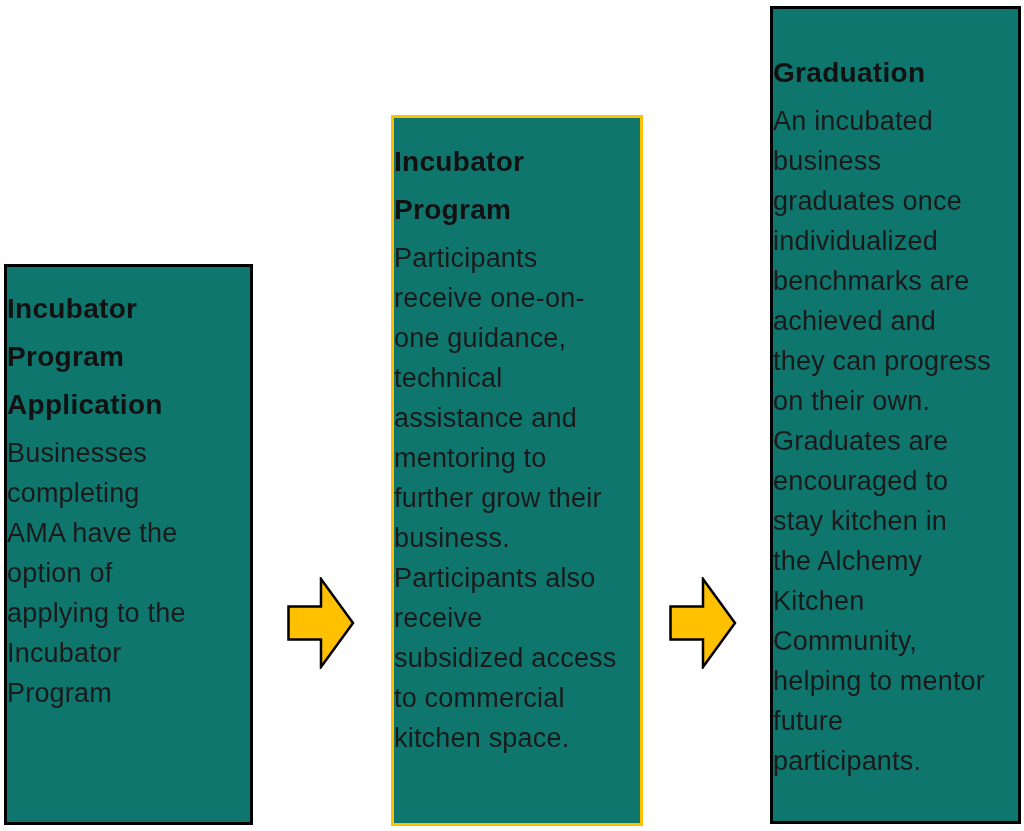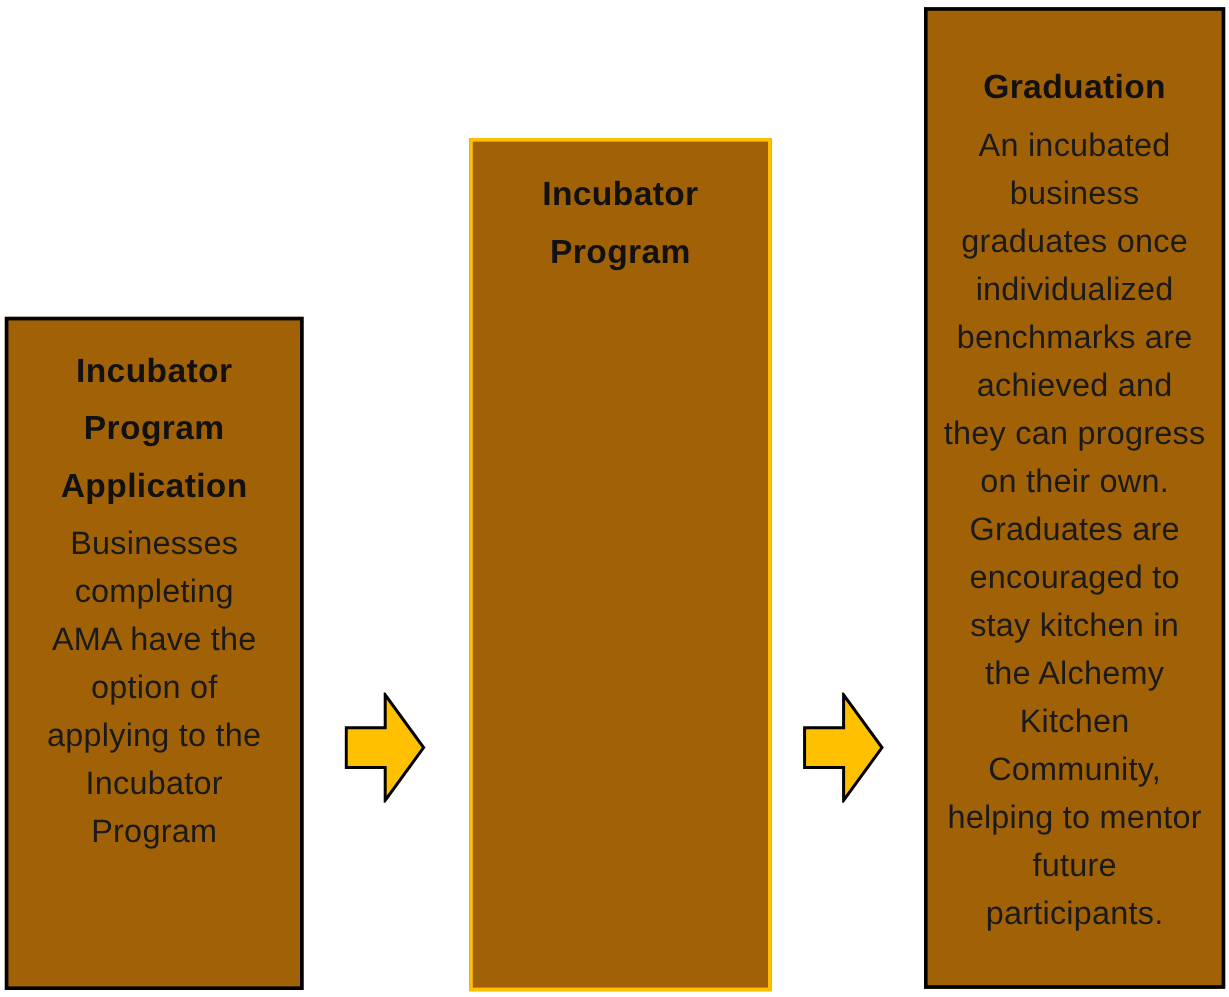--- a/index.html
+++ b/index.html
@@ -10,22 +10,22 @@
   }
   .canvas {
     position: relative;
     width: 1024px;
     height: 831px;
     background: #ffffff;
     overflow: hidden;
   }
   .step-box {
     position: absolute;
-    background: #a16207;
-    text-align: center;
+    background: #0f766e;
+    text-align: left;
   }
   .step-box.black-border { border: 3px solid #000000; }
   .step-box.accent-border { border: 3px solid var(--accent, #FFC000); }
 
   .box-application { left: 4px;   top: 264px; width: 249px; height: 561px; padding-top: 18px; }
   .box-program     { left: 391px; top: 115px; width: 252px; height: 711px; padding-top: 20px; }
   .box-graduation  { left: 770px; top: 6px;   width: 251px; height: 818px; padding-top: 40px; }
 
   .step-title {
     font-size: 28px;
@@ -77,20 +77,33 @@
 Program</div>
   </div>
 
   <svg class="flow-arrow arrow-1" viewBox="0 0 68 92" aria-hidden="true">
     <polygon points="1.5,29.5 34,29.5 34,2 66,46 34,90 34,62.5 1.5,62.5"></polygon>
   </svg>
 
   <div class="step-box accent-border box-program">
     <div class="step-title">Incubator
 Program</div>
+    <div class="step-body">Participants
+receive one-on-
+one guidance,
+technical
+assistance and
+mentoring to
+further grow their
+business.
+Participants also
+receive
+subsidized access
+to commercial
+kitchen space.</div>
   </div>
 
   <svg class="flow-arrow arrow-2" viewBox="0 0 68 92" aria-hidden="true">
     <polygon points="1.5,29.5 34,29.5 34,2 66,46 34,90 34,62.5 1.5,62.5"></polygon>
   </svg>
 
   <div class="step-box black-border box-graduation">
     <div class="step-title">Graduation</div>
     <div class="step-body">An incubated
 business

